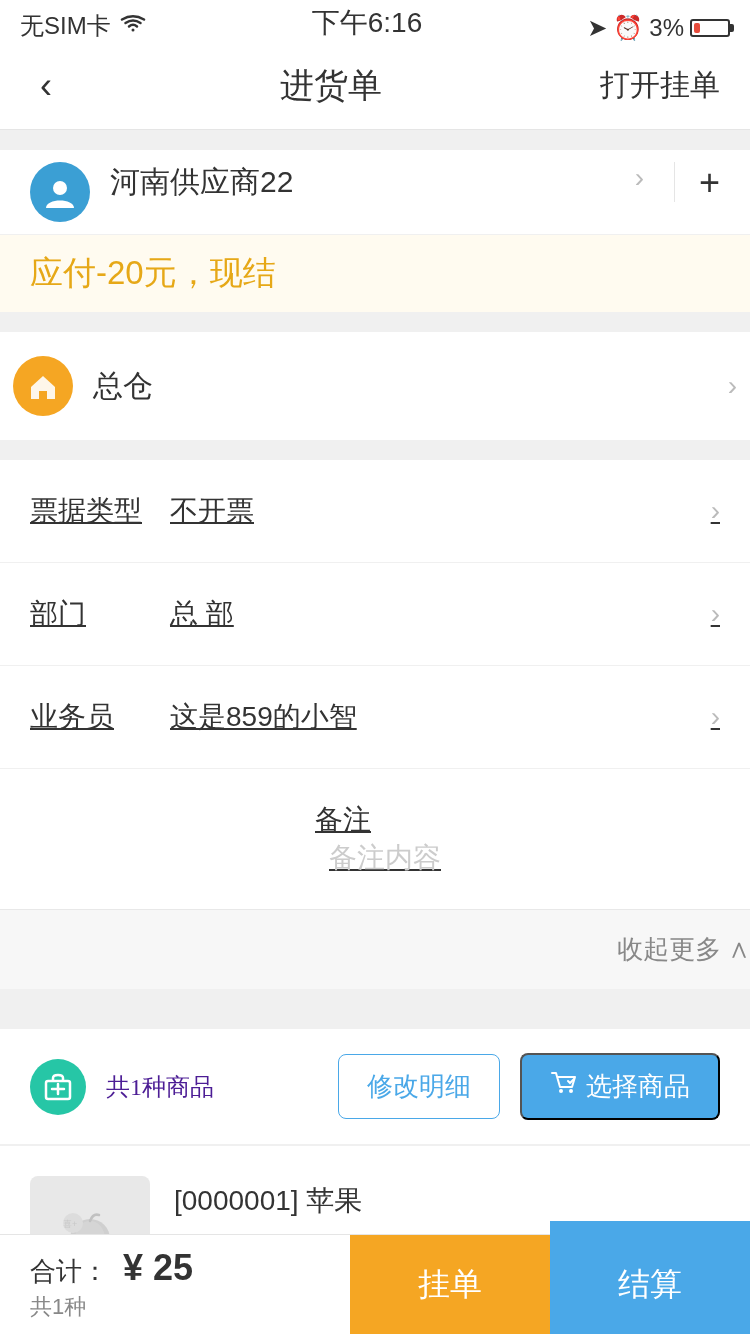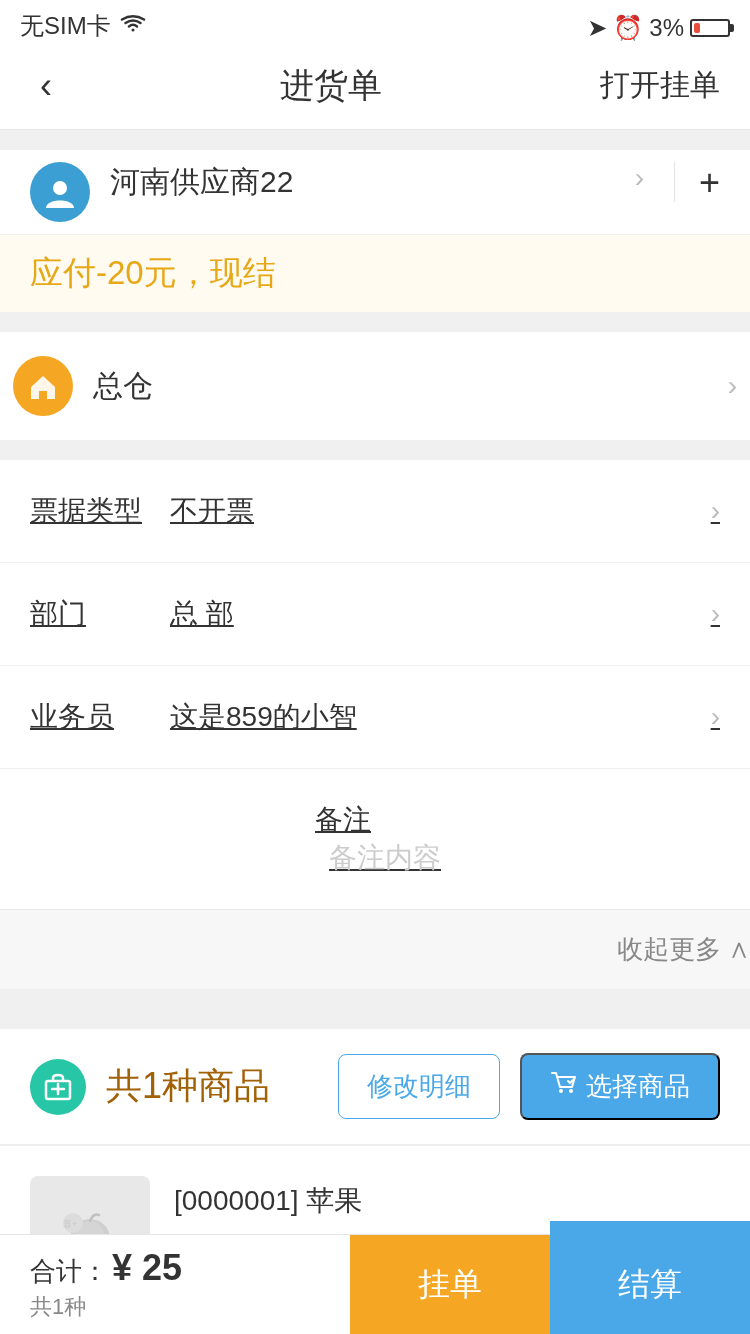--- a/index.html
+++ b/index.html
@@ -235,22 +235,23 @@
       background: #26c6a6;
       display: flex;
       align-items: center;
       justify-content: center;
       color: #fff;
       font-size: 28px;
       flex-shrink: 0;
     }
     .product-count-text {
       flex: 1;
-      font-size: 36px;
-      color: #a16207;
+      font-size: 24px;
+      color: #4c1d95;
+      font-family: Liberation Serif, serif;
     }
     .btn-edit {
       border: 1.5px solid #4aa8e8;
       background: #fff;
       color: #4aa8e8;
       font-size: 26px;
       padding: 14px 28px;
       border-radius: 8px;
       cursor: pointer;
     }
@@ -378,20 +379,21 @@
     <span>无SIM卡</span>
     <span>
       <svg width="28" height="20" viewBox="0 0 28 20" fill="none" xmlns="http://www.w3.org/2000/svg">
         <path d="M14 16 L14 16" stroke="#333" stroke-width="3" stroke-linecap="round"></path>
         <path d="M10 12.5 Q14 9 18 12.5" stroke="#333" stroke-width="2.5" fill="none" stroke-linecap="round"></path>
         <path d="M6.5 9 Q14 4 21.5 9" stroke="#333" stroke-width="2.5" fill="none" stroke-linecap="round"></path>
         <path d="M3 5.5 Q14 -1 25 5.5" stroke="#333" stroke-width="2.5" fill="none" stroke-linecap="round"></path>
       </svg>
     </span>
   </div>
+  <div class="status-center">下午6:16</div>
   <div class="status-right">
     <span>➤</span>
     <span>⏰</span>
     <span>3%</span>
     <div class="battery-icon">
       <div class="battery-fill"></div>
     </div>
   </div>
 </div>
 
@@ -507,21 +509,21 @@
         <span class="highlight" style="color: rgb(74, 168, 232);">¥25</span>
       </div>
     </div>
     <span class="product-more">···</span>
   </div>
 
 </div>
 
 <div class="bottom-bar">
   <div class="total-section">
-    <div style="display:flex; align-items:baseline; gap:4px;">
+    <div style="display:flex; align-items:baseline; gap:15px;">
       <span class="total-label">合计：</span>
       <span class="total-amount">¥ 25</span>
     </div>
     <div class="total-count">共1种</div>
   </div>
   <button class="btn-suspend">挂单</button>
   <button class="btn-checkout">结算</button>
 </div>
 
 </body></html>

